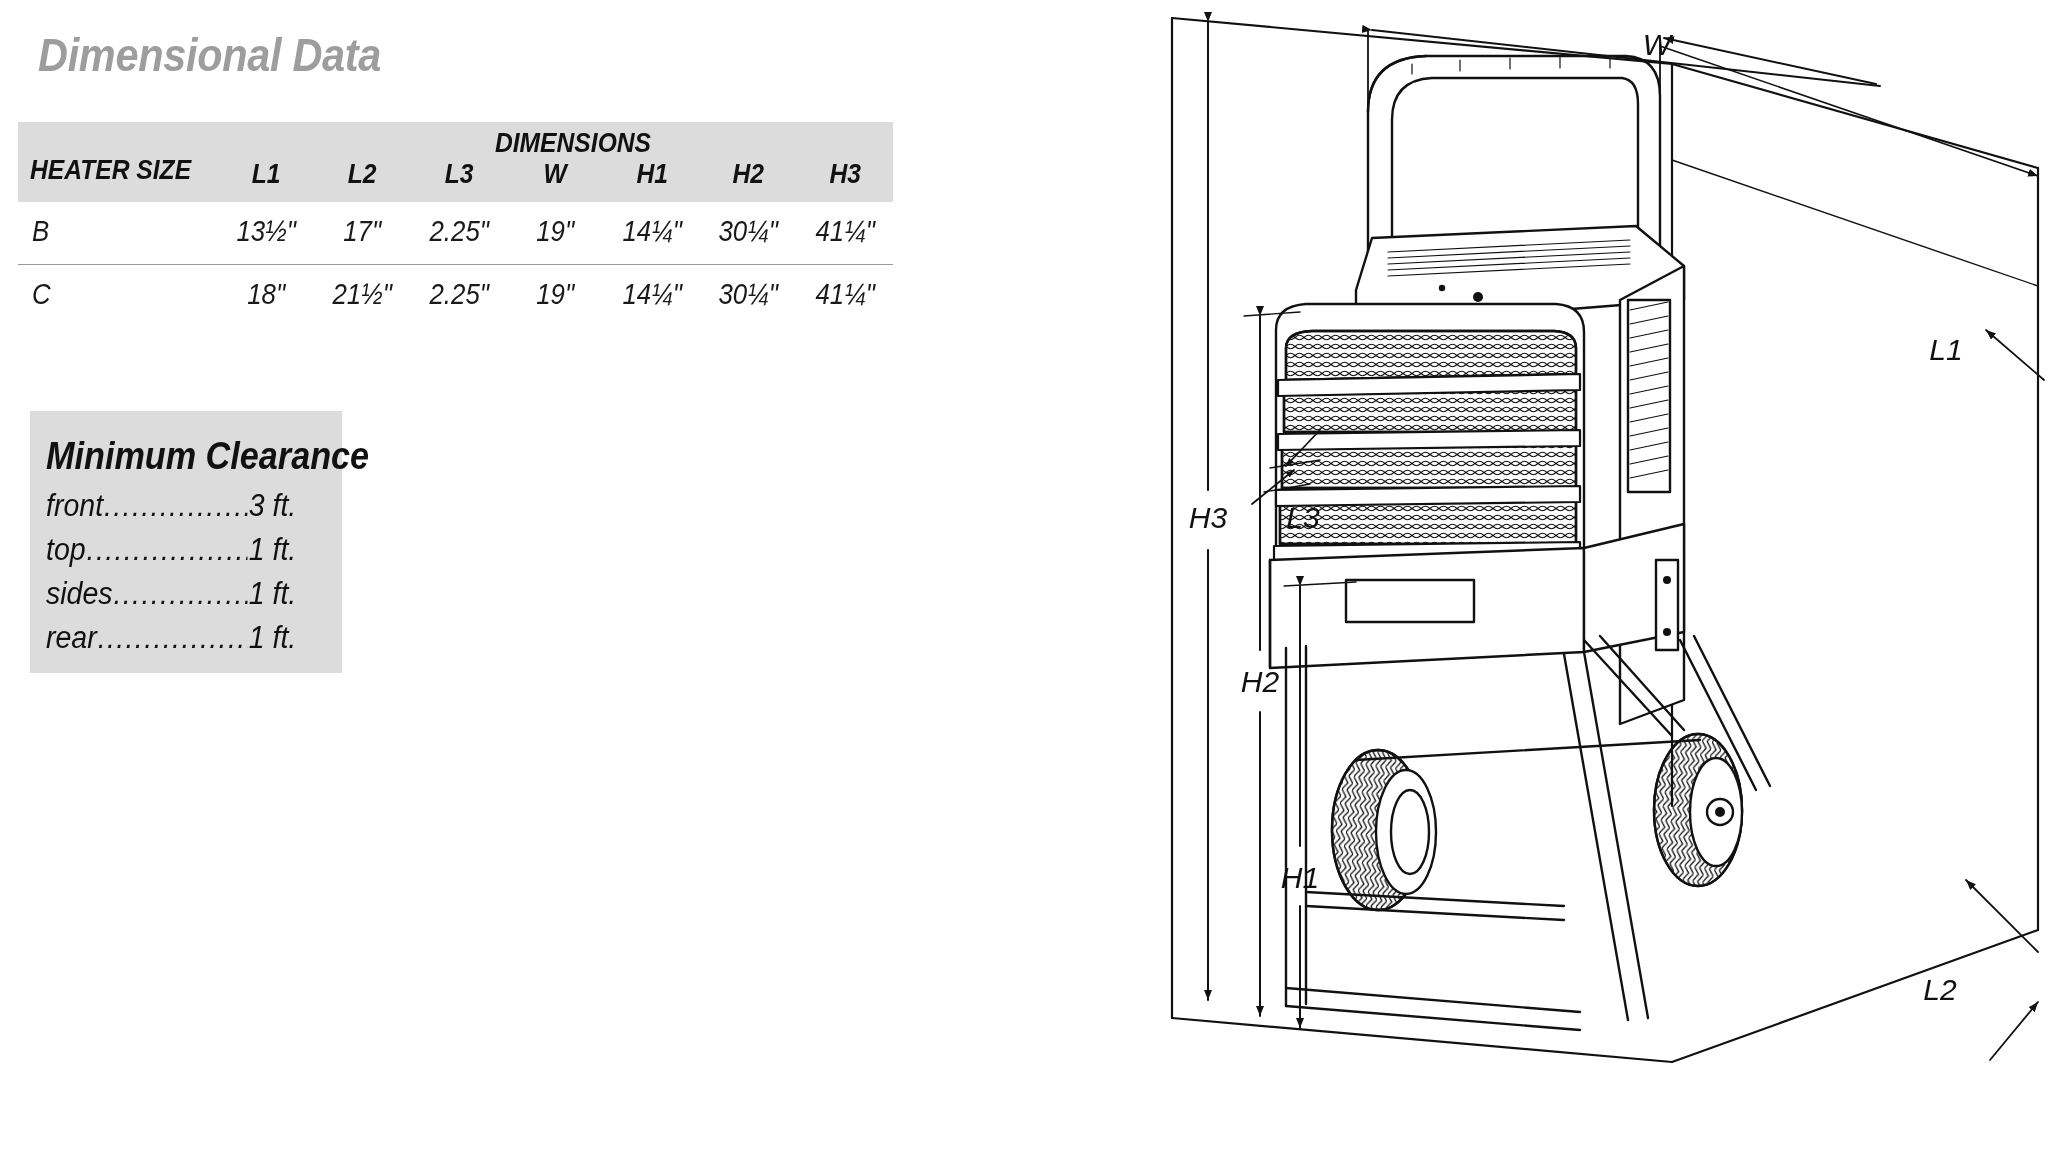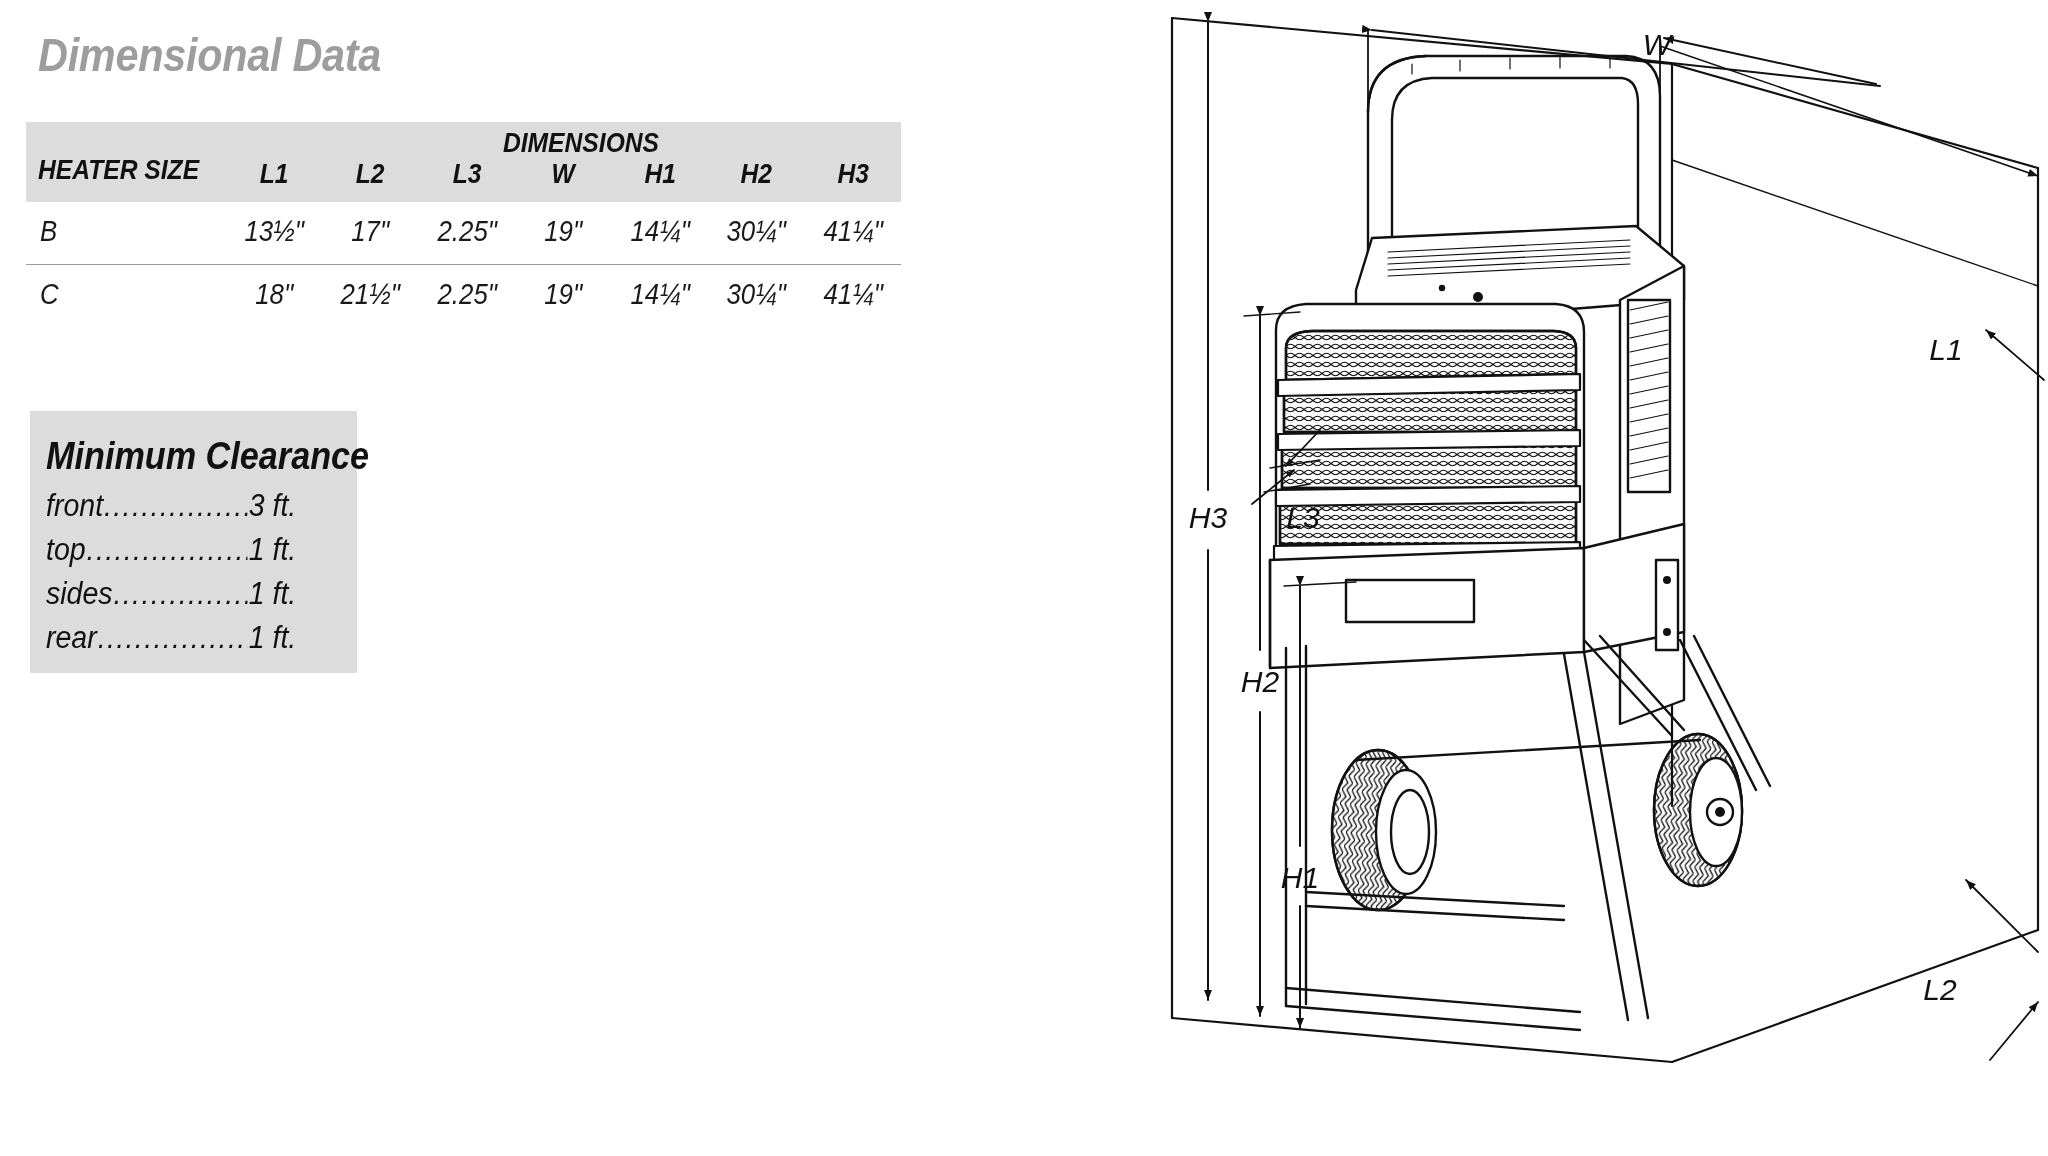--- a/index.html
+++ b/index.html
@@ -18,21 +18,21 @@
   .page-title{
     position:absolute;left:38px;top:28px;
     font-size:46px;font-weight:bold;
     color:#9d9d9d;
     letter-spacing:-0.3px;
     transform:scaleX(0.90);transform-origin:left top;
     white-space:nowrap;
   }
 
   
-  .dim-table{position:absolute;left:26px;top:122px;width:875px;}
+  .dim-table{position:absolute;left:18px;top:122px;width:875px;}
   .dim-head{
     background:#dcdcdc;
     position:relative;
     height:80px;
   }
   .dim-head .dimensions-caption{
     position:absolute;left:235px;top:5px;width:640px;
     text-align:center;
     font-size:28px;font-weight:bold;color:#111;
     transform:scaleX(0.88);transform-origin:center top;
@@ -74,21 +74,21 @@
     font-size:30px;color:#1a1a1a;font-weight:300;
     transform:scaleX(0.86);
     white-space:nowrap;
   }
 
   
   .clearance{
     position:absolute;left:30px;top:411px;
     width:312px;height:248px;
     background:#dcdcdc;
-    padding:14px 15px 0 0;
+    padding:14px 0 0 0;
   }
   .clearance .cl-title{
     margin:10px 0 6px 16px;
     font-size:38px;font-weight:bold;color:#111;
     transform:scaleX(0.90);transform-origin:left top;
     white-space:nowrap;
   }
   .cl-line{
     margin:0 0 0 16px;
     width:272px;

